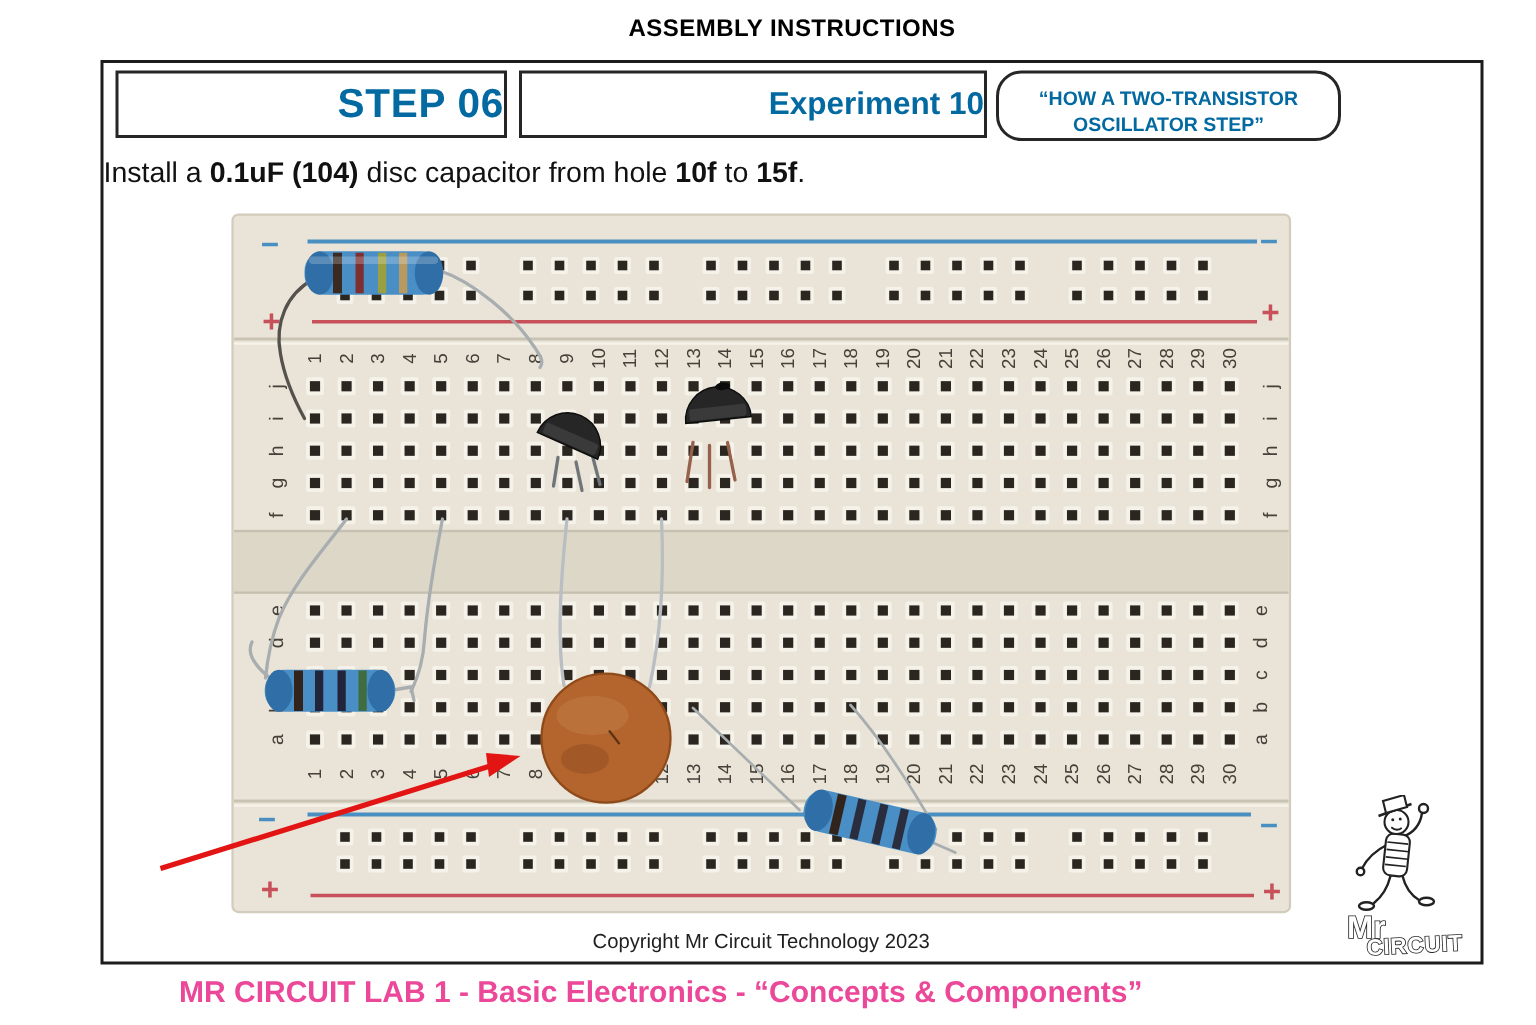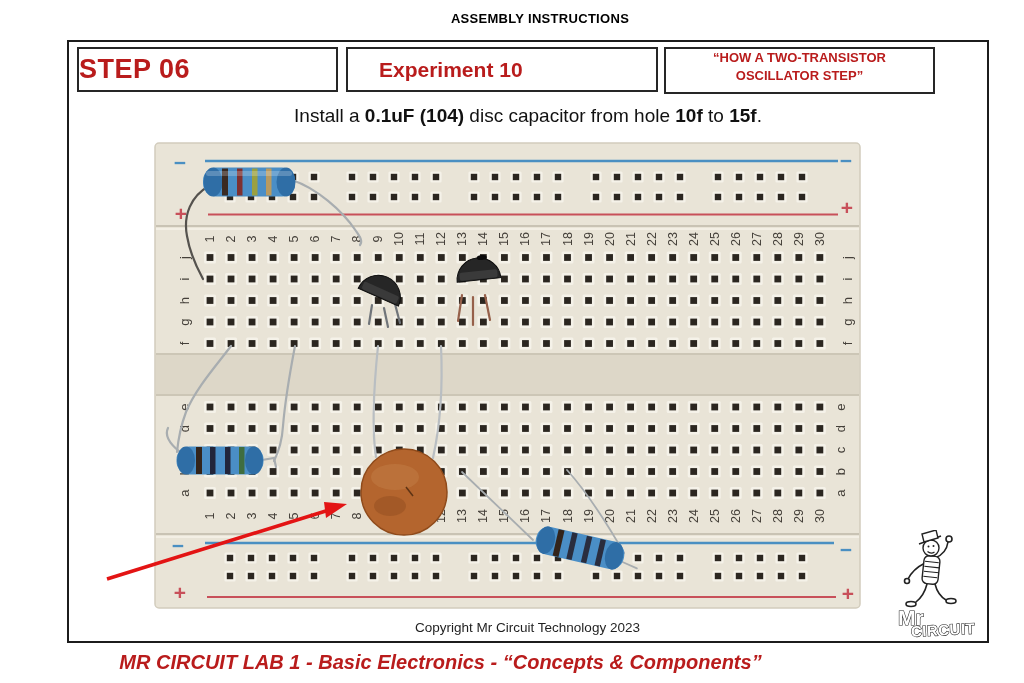--- a/index.html
+++ b/index.html
@@ -1,53 +1,53 @@
 <!DOCTYPE html>
 <html style="--board: #e9e4d7; --board-edge: #d2ccbd; --hole: #2b2620; --hole-bezel: #f5f2e9; --rail-blue: #4a8fc2; --rail-red: #c8505a; --label: #45403a; --resistor: #4a8ec6; --resistor-dark: #2f6ea6; --capacitor: #b4652e; --capacitor-dark: #8f4a1a; --transistor: #262626; --wire: #a8adb0; --wire-dark: #55524e; --arrow: #e31414;"><head>
 <meta charset="utf-8">
 <style>
   html,body{margin:0;padding:0;background:#fff;}
   body{width:1024px;height:683px;font-family:"Liberation Sans",sans-serif;-webkit-font-smoothing:antialiased;}
   .page{position:relative;width:1024px;height:683px;background:#fff;overflow:hidden;}
 
-  .doc-title{position:absolute;top:11px;left:79px;width:922px;text-align:center;
-             font-size:13px;font-weight:bold;color:#000;letter-spacing:.3px;}
+  .doc-title{position:absolute;top:11px;left:67px;width:922px;text-align:center;
+             font-size:16px;font-weight:bold;color:#000;letter-spacing:.3px;}
 
   .outer-box{position:absolute;left:67px;top:40px;width:918px;height:599px;border:2px solid #1c1c1c;background:#fff;}
 
-  .hbox{position:absolute;top:5px;border:2px solid #262626;background:#fff;color:#b91c1c;
-        display:flex;align-items:center;justify-content:flex-start;font-weight:bold;box-sizing:border-box;}
+  .hbox{position:absolute;top:5px;border:2px solid #262626;background:#fff;color:#0369a1;
+        display:flex;align-items:center;justify-content:flex-end;font-weight:bold;box-sizing:border-box;}
   .hbox.step{left:8px;width:261px;height:45px;font-size:27px;letter-spacing:.5px;}
   .hbox.exp{left:277px;width:312px;height:45px;font-size:21px;padding-left:31px;}
-  .hbox.topic{left:595px;width:271px;height:47px;font-size:13px;line-height:1.35;flex-direction:column;text-align:center;}
-
-  .instruction{position:absolute;top:63px;left:0;width:100%;text-align:center;font-size:19px;color:#111;}
+  .hbox.topic{left:595px;width:230px;height:47px;font-size:13px;line-height:1.35;flex-direction:column;text-align:center;border-radius:17px;}
+
+  .instruction{position:absolute;top:63px;left:0;width:100%;font-size:19px;color:#111;}
   .instruction b{font-weight:bold;}
 
   .photo{position:absolute;left:26px;top:98px;}
   .bb-num{font-family:"Liberation Sans",sans-serif;font-size:12.5px;fill:var(--label);}
   .bb-letter{font-family:"Liberation Sans",sans-serif;font-size:13px;fill:var(--label);}
   .bb-sign{font-family:"Liberation Sans",sans-serif;font-size:21px;font-weight:bold;}
 
   .wire{fill:none;stroke:var(--wire);stroke-width:2.2;stroke-linecap:round;}
   .wire.dark{stroke:var(--wire-dark);}
   .wire.thin{stroke-width:1.8;}
   .wire.lead{stroke:#b9bec2;}
   .leg{fill:none;stroke:#70757a;stroke-width:2.2;stroke-linecap:round;}
   .leg.copper{stroke:#96604a;}
   .band{stroke:none;}
 
-  .copyright{position:absolute;top:578px;left:0;width:877px;text-align:center;font-size:13.5px;color:#1f1f1f;padding-left:20px;}
+  .copyright{position:absolute;top:578px;left:0;width:877px;text-align:center;font-size:13.5px;color:#1f1f1f;}
 
   .logo{position:absolute;left:822px;top:488px;}
   .logo-stroke{stroke:#222;fill:none;stroke-width:1.6;stroke-linecap:round;}
   .logo-text{font-family:"Liberation Sans",sans-serif;font-weight:bold;fill:#fff;stroke:#222;stroke-width:1.1;paint-order:stroke;}
 
   .footer-title{position:absolute;top:651px;left:0;width:881px;text-align:center;
-                font-size:20px;font-weight:bold;color:#b91c1c;font-style:italic;}
+                font-size:20px;font-weight:bold;color:#ec4899;}
 </style>
 </head>
 <body>
 
 <div class="page">
 
   <div class="doc-title">ASSEMBLY INSTRUCTIONS</div>
 
   <div class="outer-box">
 

